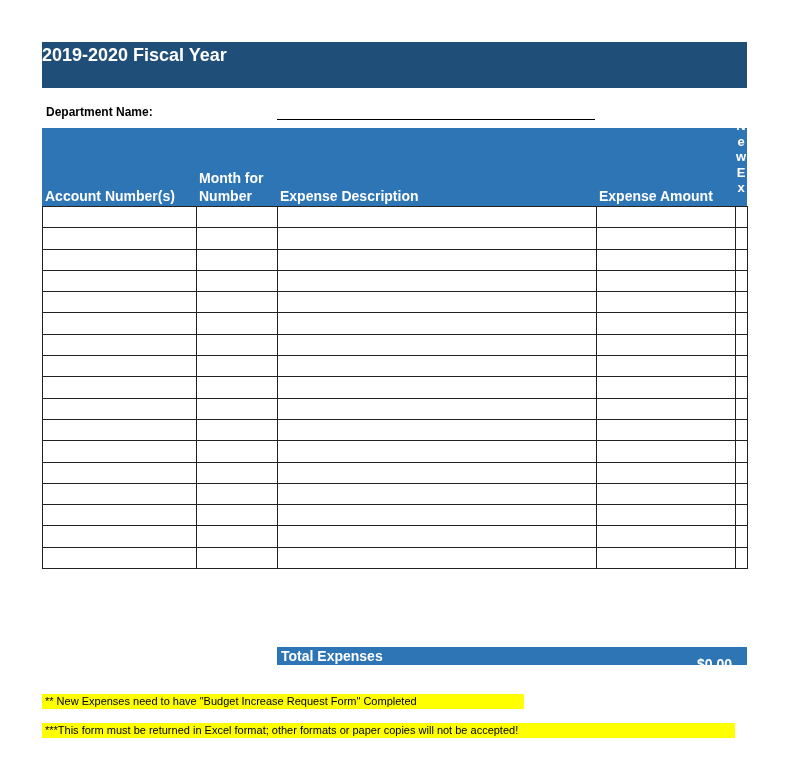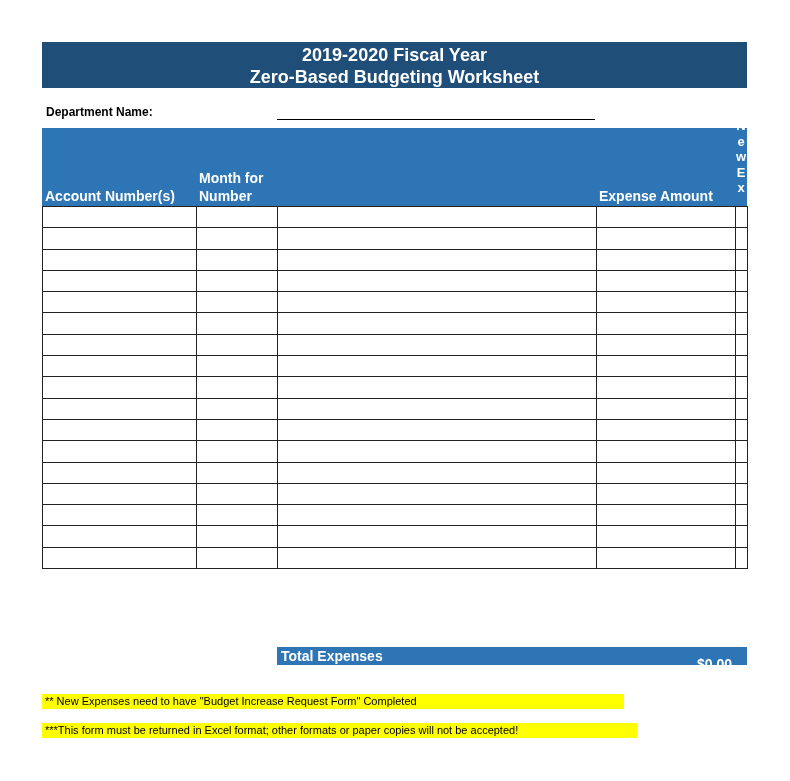--- a/index.html
+++ b/index.html
@@ -1,47 +1,47 @@
 <!DOCTYPE html>
 <html><head>
 <meta charset="utf-8">
 <style>
   html, body { margin:0; padding:0; background:#ffffff; }
   body { width:790px; height:781px; position:relative; overflow:hidden; font-family:"Liberation Sans", sans-serif; }
-  .banner { position:absolute; left:42px; top:42px; width:705px; height:46px; background:#1f4e79; color:#fff; text-align:center; font-weight:bold; font-size:18px; line-height:22px; padding-top:2px; box-sizing:border-box; }
+  .banner { position:absolute; left:42px; top:42px; width:705px; height:46px; background:#1f4e79; color:#fff; font-weight:bold; font-size:18px; line-height:22px; padding-top:2px; box-sizing:border-box; }
   .banner div { white-space:nowrap; }
   .dept-label { position:absolute; left:46px; top:105px; font-size:12px; font-weight:bold; color:#000;text-align:center; }
   .dept-line { position:absolute; left:277px; top:119px; width:318px; height:0; border-bottom:1.5px solid #000; }
   .thead { position:absolute; left:42px; top:128px; width:705px; height:78px; background:#2e75b6; color:#fff; font-weight:bold; font-size:14px; }
   .th { position:absolute; bottom:1px; line-height:18px; white-space:nowrap; }
   .th-vert { position:absolute; left:694px; top:-10px; width:10px; font-size:13px; line-height:15.5px; text-align:center; overflow:hidden; height:86px; }
   table.grid { position:absolute; left:42px; top:206px; border-collapse:collapse; table-layout:fixed; }
   table.grid td { border:1.5px solid #222; height:20.3px; padding:0; }
   .total-bar { position:absolute; left:277px; top:647px; width:470px; height:18px; background:#2e75b6; color:#fff; font-weight:bold; font-size:14px;text-align:right; }
   .total-label { position:absolute; left:4px; top:1px; }
   .total-value { position:absolute; right:15px; top:9px; }
   .note { position:absolute; left:42px; background:#ffff00; font-size:11px; color:#000; line-height:14px; padding-left:3px; box-sizing:border-box; height:15px; white-space:nowrap; }
 </style>
 </head>
 <body>
 
 <div class="banner">
   <div>2019-2020 Fiscal Year</div>
-  <div>Zero-Based Budgeting Worksheet</div>
 </div>
 
 <div class="dept-label">Department Name:</div>
 <div class="dept-line"></div>
 
 <div class="thead">
   <div class="th" style="left:3px;">Account Number(s)</div>
   <div class="th" style="left:157px;">
     <div>Month for</div>
     <div>Number</div>
   </div>
+  <div class="th" style="left:238px;">Expense Description</div>
   <div class="th" style="left:557px;margin-top:6px;">Expense Amount</div>
   <div class="th-vert">
     <div>N</div>
     <div>e</div>
     <div>w</div>
     <div>E</div>
     <div>x</div>
   </div>
 </div>
 
@@ -174,14 +174,14 @@
         <td></td>
       </tr>
     </tbody>
 </table>
 
 <div class="total-bar">
   <span class="total-label">Total Expenses</span>
   <span class="total-value">$0.00</span>
 </div>
 
-<div class="note" style="top:694px; width:582px;">** New Expenses need to have "Budget Increase Request Form" Completed</div>
-<div class="note" style="top:723px; width:595px;">***This form must be returned in Excel format; other formats or paper copies will not be accepted!</div>
+<div class="note" style="top:694px; width:482px;">** New Expenses need to have "Budget Increase Request Form" Completed</div>
+<div class="note" style="top:723px; width:693px;">***This form must be returned in Excel format; other formats or paper copies will not be accepted!</div>
 
 </body></html>

